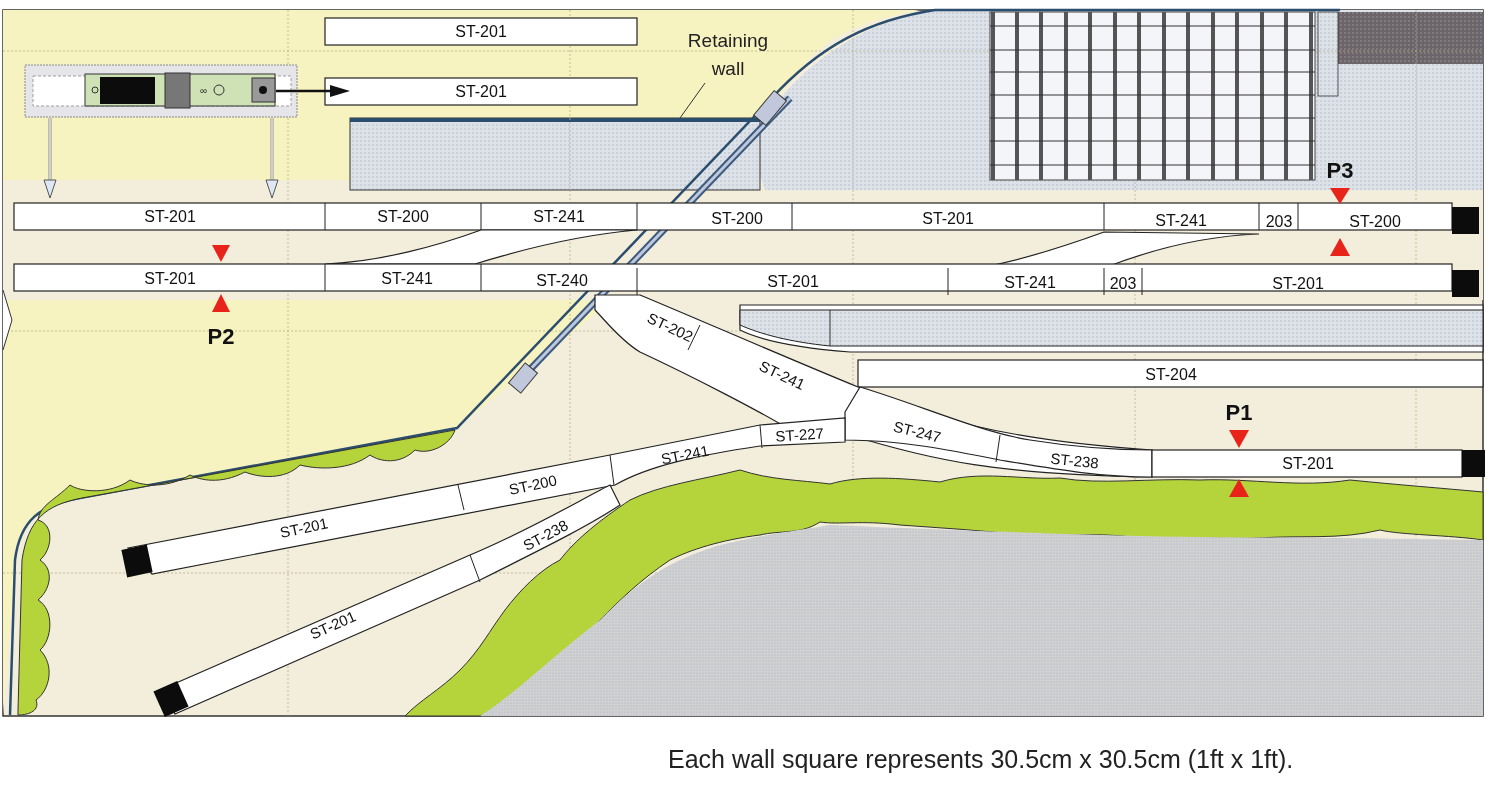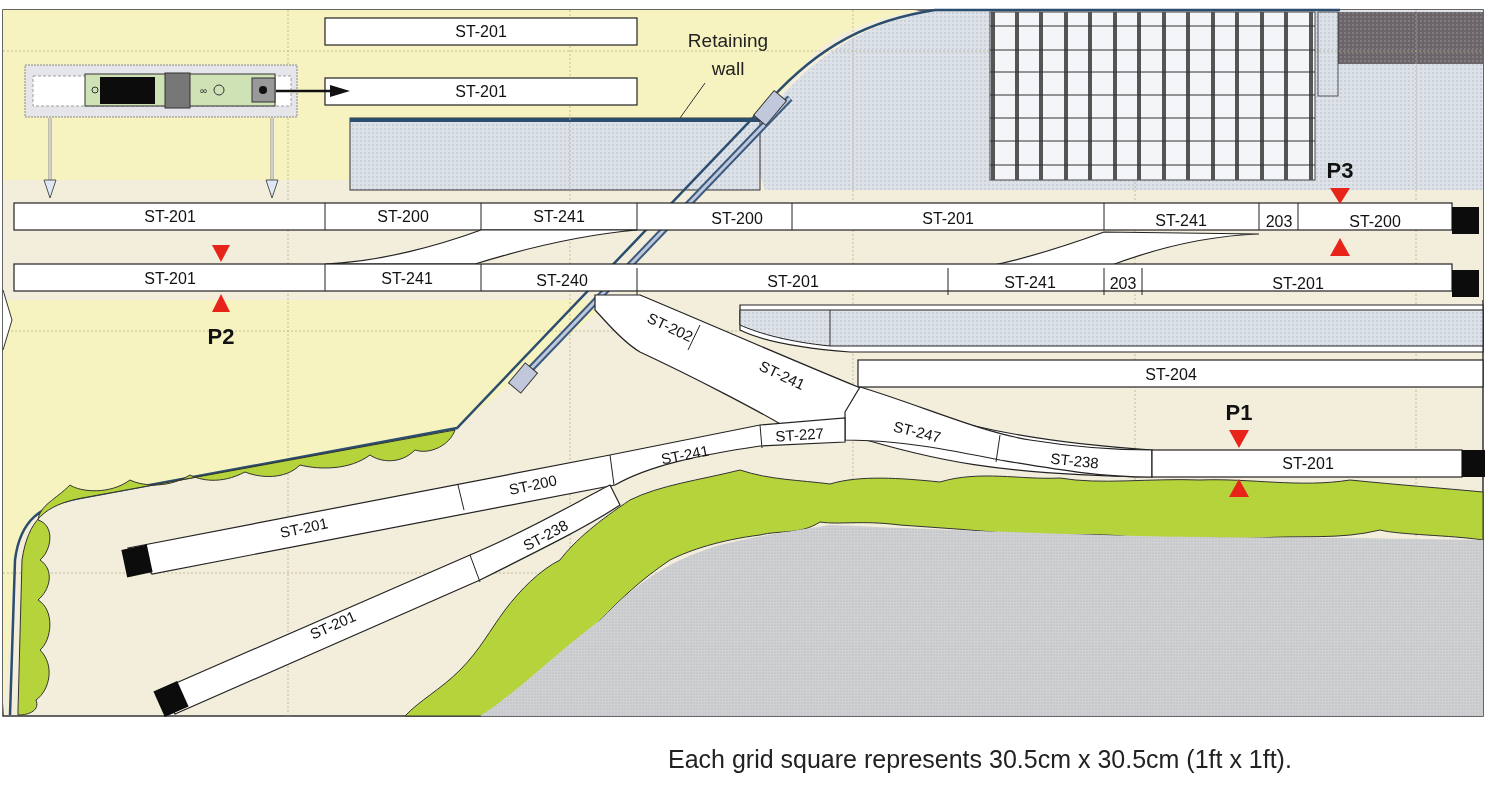--- a/index.html
+++ b/index.html
@@ -238,13 +238,13 @@
   </g>
   <g>
     <text class="marker-lbl" x="1239" y="420" text-anchor="middle">P1</text>
     <polygon class="tri" points="1229,430 1249,430 1239,448"></polygon>
     <polygon class="tri" points="1229,497 1249,497 1239,479"></polygon>
   </g>
 
   <path d="M3,290 L12,320 L3,350" fill="#fff" stroke="#333" stroke-width="1"></path>
 </svg>
 
-<div id="caption">Each grid square represents 30.5cm x 30.5cm (1ft x 1ft).</div>
+<div id="caption">Each wall square represents 30.5cm x 30.5cm (1ft x 1ft).</div>
 
 </body></html>

